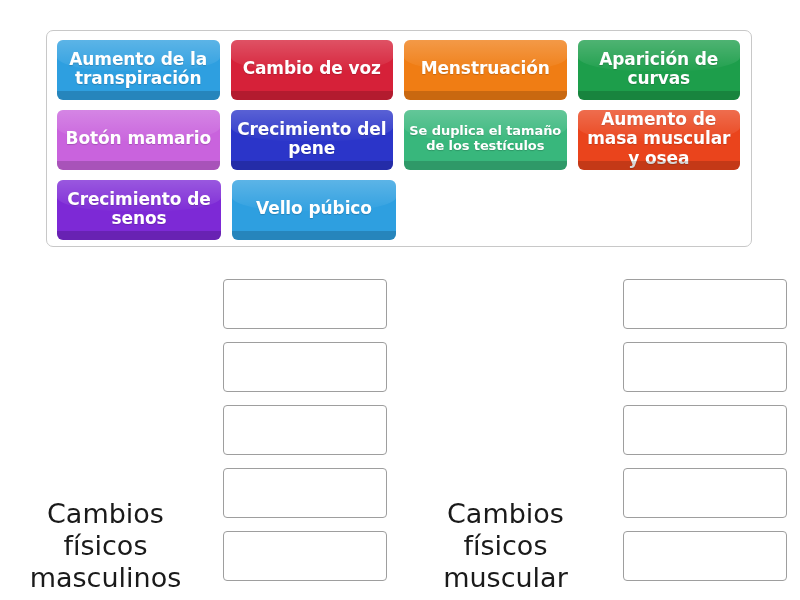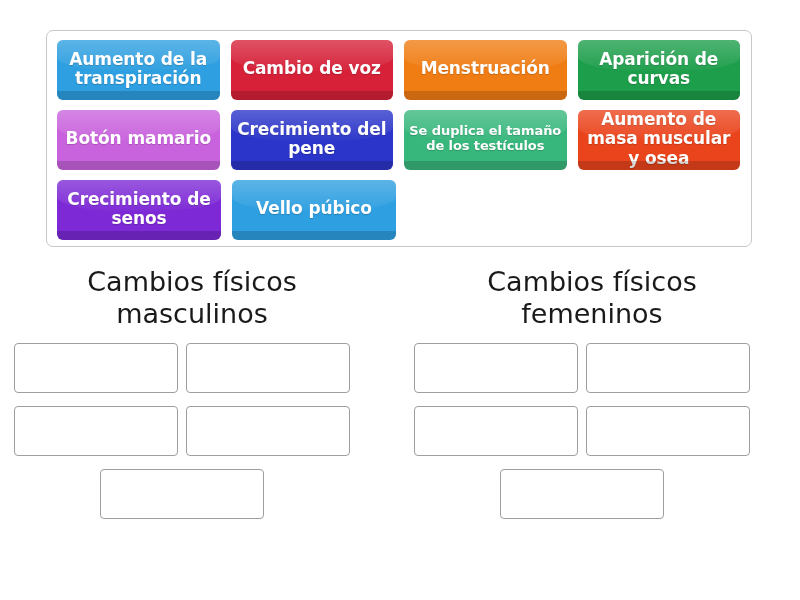--- a/index.html
+++ b/index.html
@@ -86,23 +86,22 @@
     position: absolute;
     left: 0;
     top: 266px;
     width: 800px;
     display: flex;
     flex-direction: row;
   }
   .category-col {
     width: 400px;
     display: flex;
-    flex-direction: column;
-    align-items: flex-start;
-    margin-left: 10px;
+    flex-direction: row;
+    align-items: flex-end;
   }
   .category-title {
     font-size: 27px;
     line-height: 1.18;
     color: #1a1a1a;
     text-align: center;
     font-weight: normal;
     margin: 0;
     padding: 0 12px;
     width: 340px;
@@ -171,21 +170,21 @@
       <div class="category-title">Cambios físicos masculinos</div>
       <div class="slot-grid">
         <div class="slot"></div>
         <div class="slot"></div>
         <div class="slot"></div>
         <div class="slot"></div>
         <div class="slot"></div>
       </div>
     </div>
     <div class="category-col">
-      <div class="category-title">Cambios físicos femeninos</div>
+      <div class="category-title">Cambios físicos muscular</div>
       <div class="slot-grid">
         <div class="slot"></div>
         <div class="slot"></div>
         <div class="slot"></div>
         <div class="slot"></div>
         <div class="slot"></div>
       </div>
     </div>
   </div>
 

